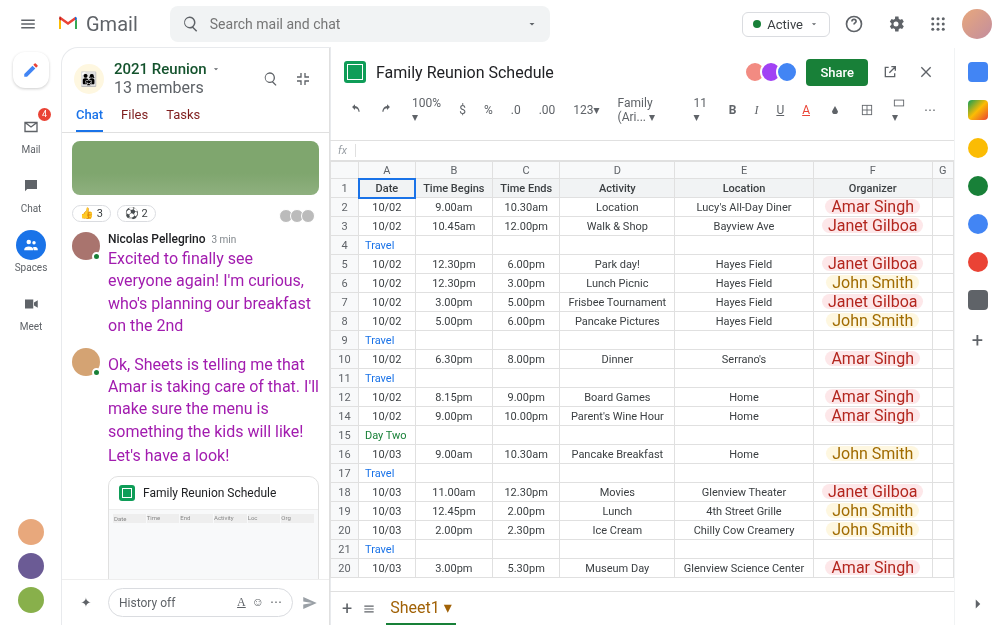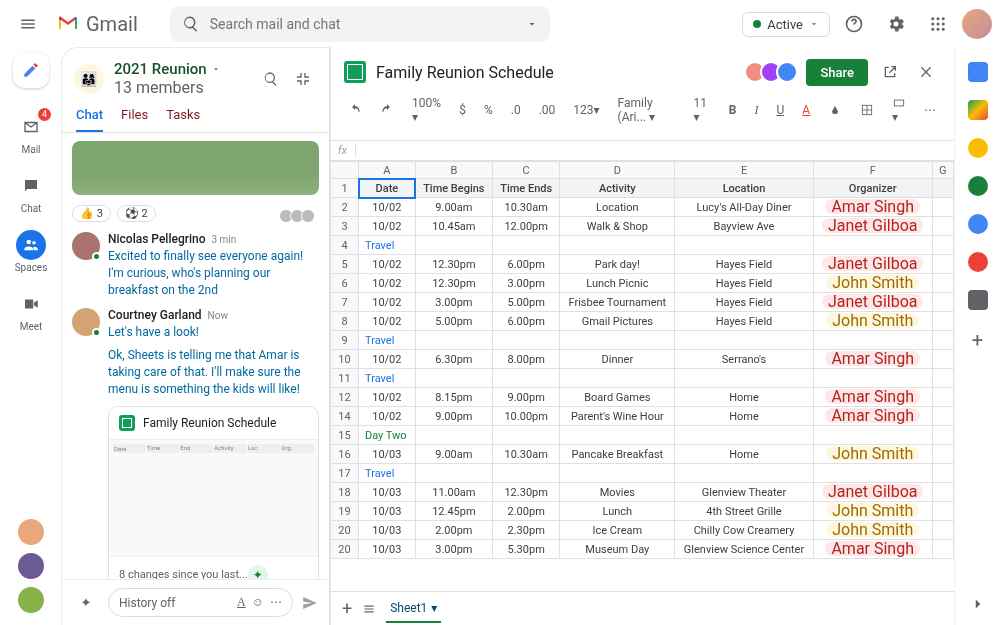--- a/index.html
+++ b/index.html
@@ -37,21 +37,21 @@
 .chat-tab.active{color:#1a73e8;border-bottom:2px solid #1a73e8;font-weight:500}
 .chat-body{flex:1;overflow-y:auto;padding:8px 10px}
 .reaction-row{display:flex;gap:6px;margin:6px 0 10px 0;align-items:center}
 .reaction-chip{border:1px solid #dadce0;border-radius:12px;padding:1px 7px;font-size:11px;display:flex;align-items:center;gap:3px}
 .msg{display:flex;gap:8px;margin-bottom:10px}
 .msg-avatar{width:28px;height:28px;border-radius:50%;background:#bbb;flex-shrink:0;position:relative}
 .presence{position:absolute;bottom:-1px;right:-1px;width:9px;height:9px;border-radius:50%;background:#188038;border:2px solid #fff}
 .msg-head{display:flex;gap:6px;align-items:baseline}
 .msg-name{font-size:12px;font-weight:500;color:#202124}
 .msg-time{font-size:10px;color:#80868b}
-.msg-text{font-size:12px;color:#0369a1;line-height:1.4;margin-top:2px}
+.msg-text{font-size:16px;color:#a21caf;line-height:1.4;margin-top:2px}
 .sheet-card{border:1px solid #e0e0e0;border-radius:10px;margin-top:8px;overflow:hidden}
 .sheet-card-head{display:flex;align-items:center;gap:8px;padding:8px 10px}
 .sheets-icon{width:16px;height:16px;background:#0f9d58;border-radius:3px;position:relative}
 .sheets-icon::after{content:"";position:absolute;inset:3px;border:1px solid #fff}
 .sheet-preview{height:118px;background:#f8f9fa;font-size:6px;padding:4px;color:#888;border-top:1px solid #eee;border-bottom:1px solid #eee}
 .sheet-card-foot{display:flex;align-items:center;justify-content:flex-start;padding:8px 10px;font-size:11px;color:#5f6368}
 .sparkle{width:20px;height:20px;border-radius:50%;background:#e6f4ea;display:flex;align-items:center;justify-content:center;color:#188038;font-size:12px}
 .seen-by{display:flex;justify-content:flex-end;gap:-4px;padding-right:4px}
 .seen-by .mini{width:14px;height:14px;border-radius:50%;background:#bbb;border:1px solid #fff;margin-left:-3px}
 .chat-input-row{display:flex;align-items:center;padding:8px 10px;gap:8px;border-top:1px solid #eee}
@@ -78,21 +78,21 @@
 table.grid thead th.colh{height:17px}
 .hdr-row td{background:#f1f3f4;font-weight:500;text-align:center}
 .travel-cell{color:#1a73e8}
 .day-cell{color:#188038}
 .org-chip{display:inline-block;border-radius:9px;padding:0 6px;font-size:16px;line-height:15px}
 .org-amar{background:#fde7e9;color:#b3261e}
 .org-janet{background:#fde7e9;color:#b3261e}
 .org-john{background:#fef7e0;color:#a06b00}
 td.c{text-align:center}
 .sheet-tabs{height:34px;border-top:1px solid #e0e0e0;display:flex;align-items:center;gap:10px;padding:0 12px}
-.sheet-tab{color:#0c4a6e;font-size:12px;display:flex;align-items:center;gap:4px;cursor:pointer;border-bottom:2px solid #188038;padding:6px 4px}
+.sheet-tab{color:#a16207;font-size:16px;display:flex;align-items:center;gap:4px;cursor:pointer;border-bottom:2px solid #188038;padding:6px 4px}
 .rightrail{width:46px;display:flex;flex-direction:column;align-items:center;padding-top:14px;gap:18px;border-left:1px solid #f1f3f4}
 .rail-icon{width:20px;height:20px;border-radius:4px}
 .rail-arrow{margin-top:auto;margin-bottom:12px;color:#5f6368;cursor:pointer}
 .img-strip{height:54px;background:linear-gradient(to bottom,#7fa66e 60%,#8fb07f);border-radius:8px;margin-bottom:4px;position:relative}
 .selcell{outline:2px solid #1a73e8;outline-offset:-1px}
 svg{display:block}
 </style>
 </head>
 <body>
 
@@ -268,26 +268,22 @@
               <span class="msg-time">3 min</span>
             </div>
           <div class="msg-text">Excited to finally see everyone again! I'm curious, who's planning our breakfast on the 2nd</div>
         </div>
       </div>
       <div class="msg">
         <div class="msg-avatar" style="background:#d4a373">
             <div class="presence"></div>
           </div>
         <div style="flex:1">
-          <div class="msg-head">
-              <span class="msg-name">Courtney Garland</span>
-              <span class="msg-time">Now</span>
-            </div>
+          <div class="msg-text" style="margin-top:6px">Ok, Sheets is telling me that Amar is taking care of that. I'll make sure the menu is something the kids will like!</div>
           <div class="msg-text">Let's have a look!</div>
-          <div class="msg-text" style="margin-top:6px">Ok, Sheets is telling me that Amar is taking care of that. I'll make sure the menu is something the kids will like!</div>
           <div class="sheet-card">
             <div class="sheet-card-head">
               <div class="sheets-icon"></div>
               <span style="font-size:12px;color:#202124">Family Reunion Schedule</span>
             </div>
             <div class="sheet-preview">
               <div style="display:grid;grid-template-columns:repeat(6,1fr);gap:1px">
                 <div style="background:#eee;padding:1px">Date</div>
                   <div style="background:#eee">Time</div>
                   <div style="background:#eee">End</div>
@@ -471,21 +467,21 @@
               <td class="c">Frisbee Tournament</td>
               <td class="c">Hayes Field</td>
               <td class="c"><span class="org-chip org-janet">Janet Gilboa</span></td>
               <td></td>
             </tr>
             <tr>
               <th class="rowh">8</th>
               <td class="c">10/02</td>
               <td class="c">5.00pm</td>
               <td class="c">6.00pm</td>
-              <td class="c">Gmail Pictures</td>
+              <td class="c">Pancake Pictures</td>
               <td class="c">Hayes Field</td>
               <td class="c"><span class="org-chip org-john">John Smith</span></td>
               <td></td>
             </tr>
             <tr>
               <th class="rowh">9</th>
               <td class="travel-cell" colspan="1">Travel</td>
               <td></td>
               <td></td>
               <td></td>
@@ -584,20 +580,30 @@
               <td></td>
             </tr>
             <tr>
               <th class="rowh">20</th>
               <td class="c">10/03</td>
               <td class="c">2.00pm</td>
               <td class="c">2.30pm</td>
               <td class="c">Ice Cream</td>
               <td class="c">Chilly Cow Creamery</td>
               <td class="c"><span class="org-chip org-john">John Smith</span></td>
+              <td></td>
+            </tr>
+            <tr>
+              <th class="rowh">21</th>
+              <td class="travel-cell" colspan="1">Travel</td>
+              <td></td>
+              <td></td>
+              <td></td>
+              <td></td>
+              <td></td>
               <td></td>
             </tr>
             <tr>
               <th class="rowh">20</th>
               <td class="c">10/03</td>
               <td class="c">3.00pm</td>
               <td class="c">5.30pm</td>
               <td class="c">Museum Day</td>
               <td class="c">Glenview Science Center</td>
               <td class="c"><span class="org-chip org-amar">Amar Singh</span></td>

